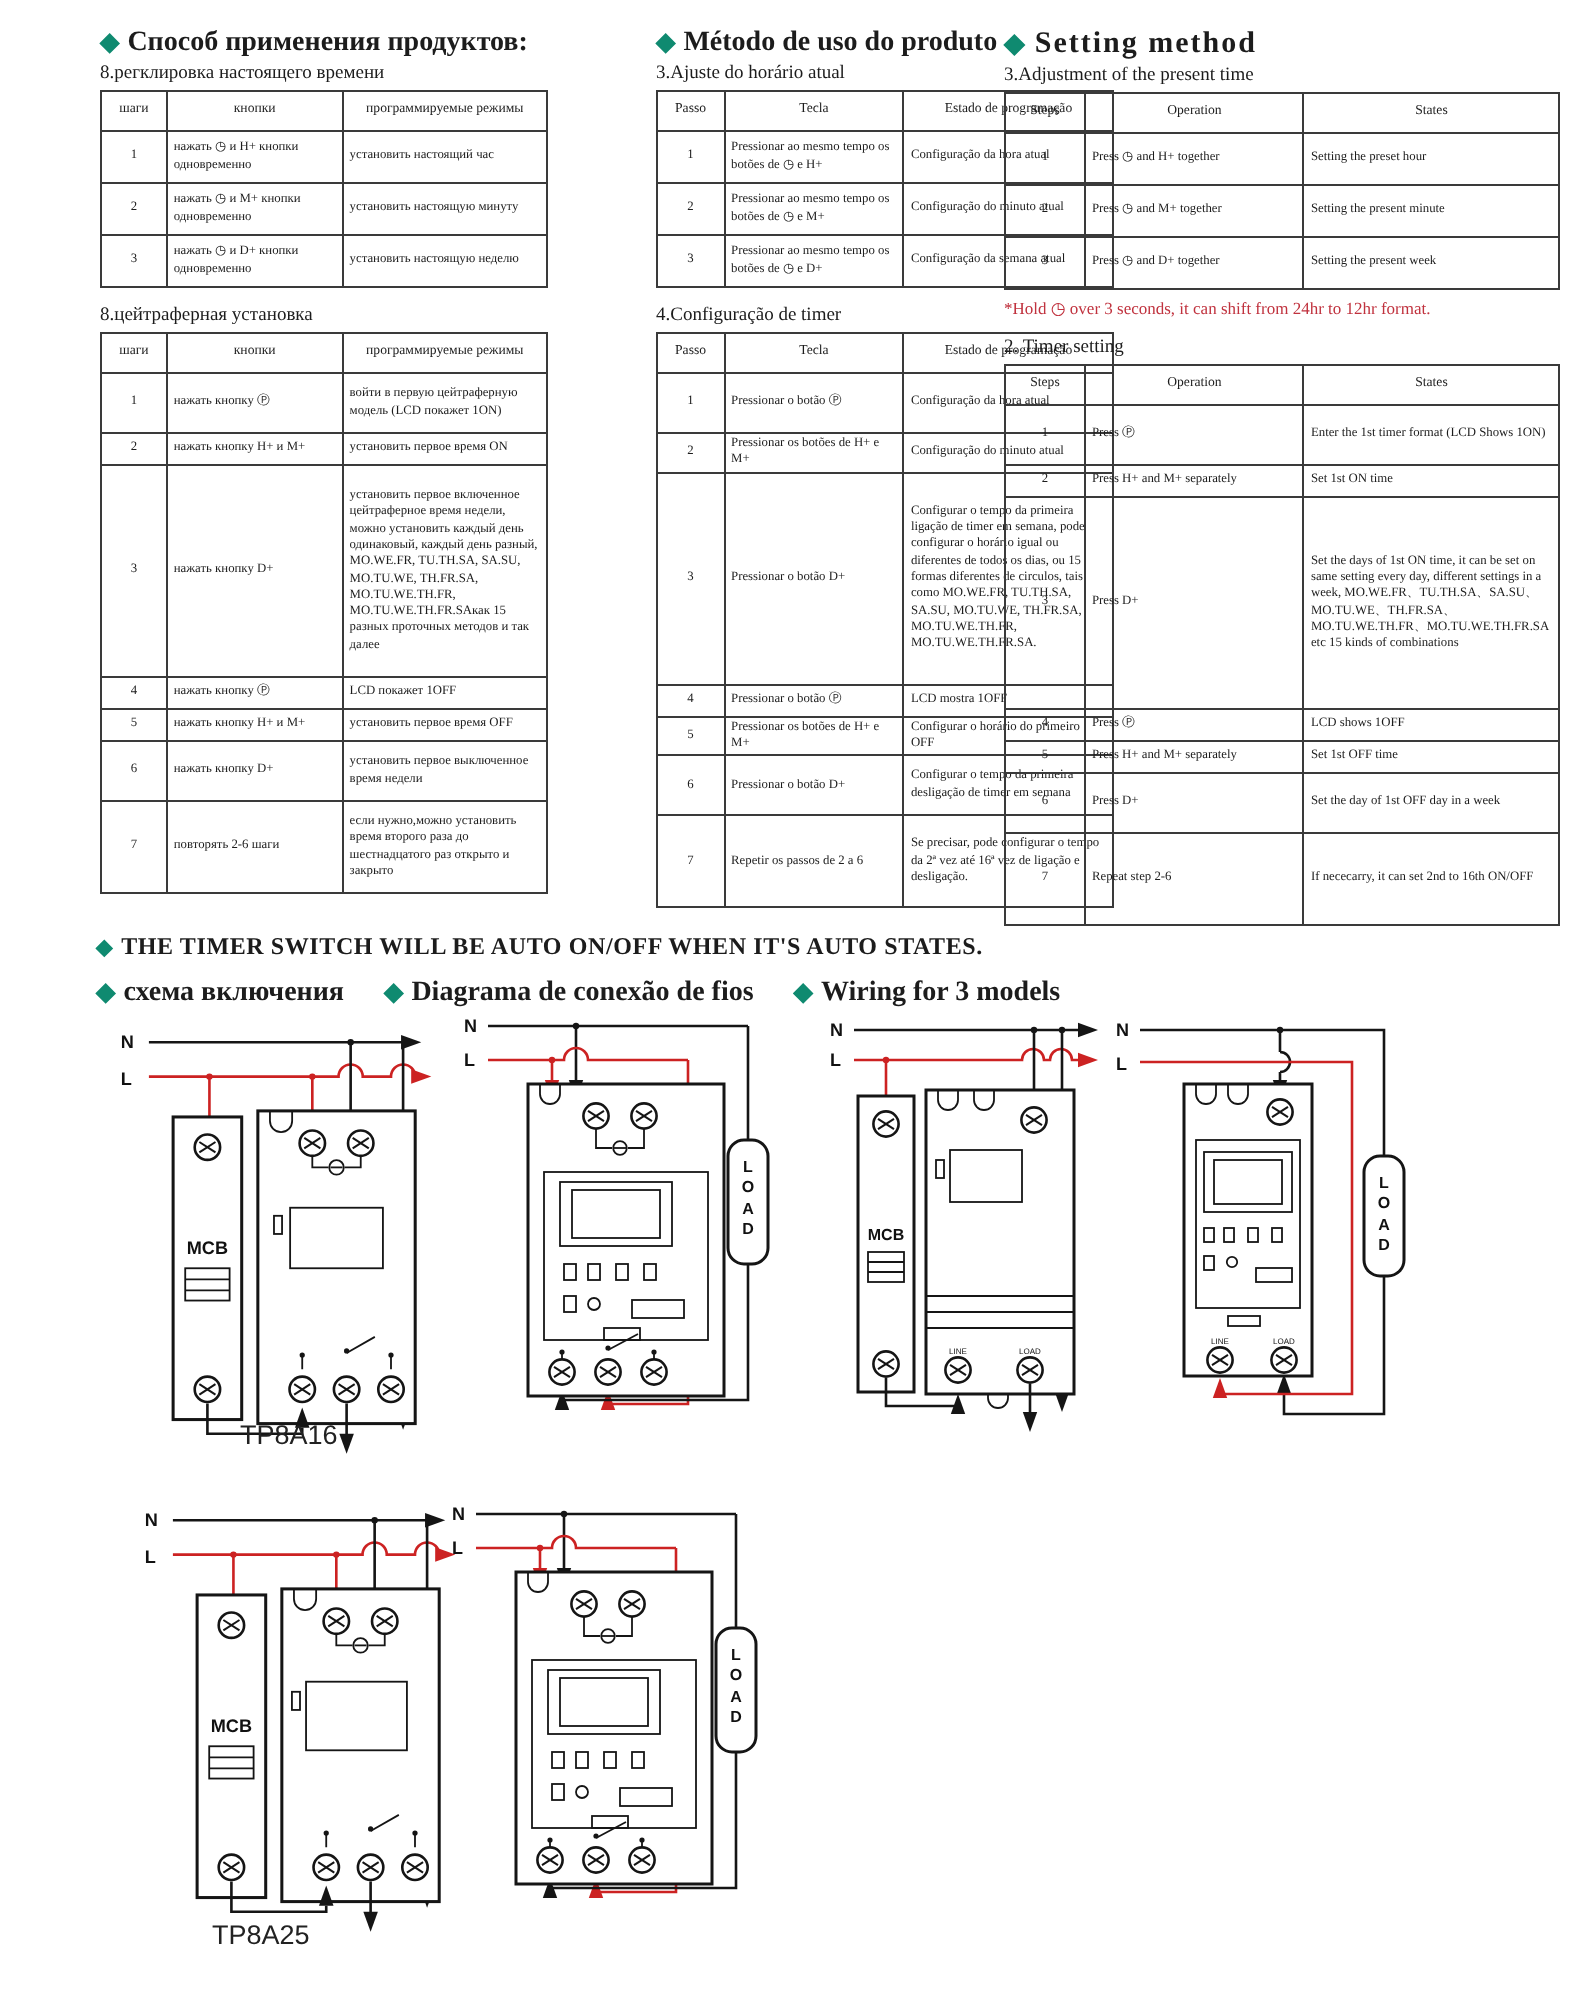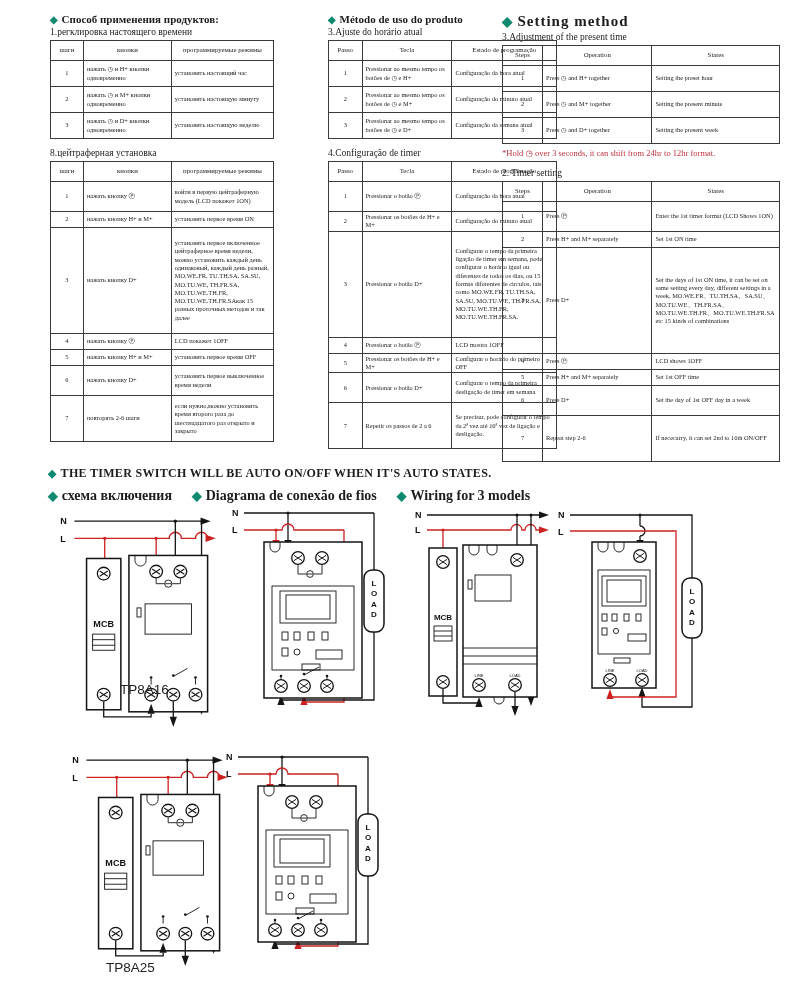--- a/index.html
+++ b/index.html
@@ -2,21 +2,21 @@
 <html><head>
 <meta charset="utf-8">
 <style>
   html,body{margin:0;padding:0;}
   body{width:790px;height:1002px;position:relative;background:#fff;color:#1c1c1c;
        font-family:"Liberation Serif",serif;overflow:hidden;}
   .col{position:absolute;top:13px;}
   #col-ru{left:50px;width:224px;}
   #col-pt{left:287px;width:229px;padding-left:41px;}
   #col-en{left:502px;width:278px;}
-  .ttl{margin:0 0 2px 0;font-size:11px;font-weight:bold;white-space:nowrap;}
+  .ttl{margin:0 0 2px 0;font-size:14px;font-weight:bold;white-space:nowrap;}
   .ttl.big{font-size:15px;letter-spacing:1px;}
   .di{color:#0f8a70;margin-right:4px;font-size:0.9em;}
   .sub{font-size:9.5px;margin:1px 0 3px 0;}
   .s2{margin-top:9px;}
   table.t{border-collapse:collapse;width:100%;table-layout:fixed;}
   table.t th,table.t td{border:1px solid #3a3a3a;padding:1px 3px;vertical-align:middle;
        font-size:6.4px;line-height:1.3;word-wrap:break-word;}
   table.t th{font-weight:normal;text-align:center;font-size:6.8px;}
   table.t .c0{width:13%;text-align:center;}
   table.t .c1{width:40%;}
@@ -36,21 +36,21 @@
   .wheads .wh{margin-right:20px;white-space:nowrap;}
   .diag{position:absolute;}
   #dA1{left:52px;top:503px;width:172px;height:232px;}
   #dB1{left:226px;top:498px;width:180px;height:218px;}
   #dC1{left:413px;top:500px;width:147px;height:218px;}
   #dD1{left:556px;top:500px;width:162px;height:218px;}
   #dA2{left:64px;top:742px;width:172px;height:232px;}
   #dB2{left:220px;top:742px;width:180px;height:218px;}
   .diag svg{width:100%;height:100%;display:block;}
   .model-label{position:absolute;font-family:"Liberation Sans",sans-serif;font-size:13.5px;color:#222;}
-  #lab-a{left:120px;top:682px;text-align:center;}
+  #lab-a{left:120px;top:710px;text-align:center;}
   #lab-b{left:106px;top:960px;}
   .load-text{position:absolute;width:10px;font-family:"Liberation Sans",sans-serif;
      font-size:8px;font-weight:bold;line-height:1.3;text-align:center;word-break:break-all;
      padding-top:5px;color:#111;}
   .bw{stroke:#151515;stroke-width:1.3;fill:none;}
   .rw{stroke:#cc2222;stroke-width:1.3;fill:none;}
   .box{fill:#fff;stroke:#151515;stroke-width:1.5;}
   .tn{fill:none;stroke:#151515;stroke-width:0.9;}
   .dot{fill:#151515;}.rdot{fill:#cc2222;}
   svg text{font-family:"Liberation Sans",sans-serif;}
@@ -71,21 +71,21 @@
           <line x1="4" y1="-2.6" x2="-4" y2="2.6" stroke="#151515" stroke-width="1"></line>
         </g>
     <path id="ad" d="M-3.6,-8 L0,2 L3.6,-8 Z" fill="currentColor"></path>
     <path id="au" d="M-3.6,8 L0,-2 L3.6,8 Z" fill="currentColor"></path>
     <path id="ar" d="M-8,-3.6 L2,0 L-8,3.6 Z" fill="currentColor"></path>
   </defs>
 </svg>
 
 <section class="col" id="col-ru">
   <h2 class="ttl"><span class="di">◆</span><span>Способ применения продуктов:</span></h2>
-  <div class="sub">1.регклировка настоящего времени</div>
+  <div class="sub">8.регклировка настоящего времени</div>
   <table class="t t1">
     <thead>
           <tr>
       <th class="c0">шаги</th>
       <th class="c1">кнопки</th>
       <th class="c2">программируемые режимы</th>
     </tr>
         </thead>
     <tbody>
           <tr>

